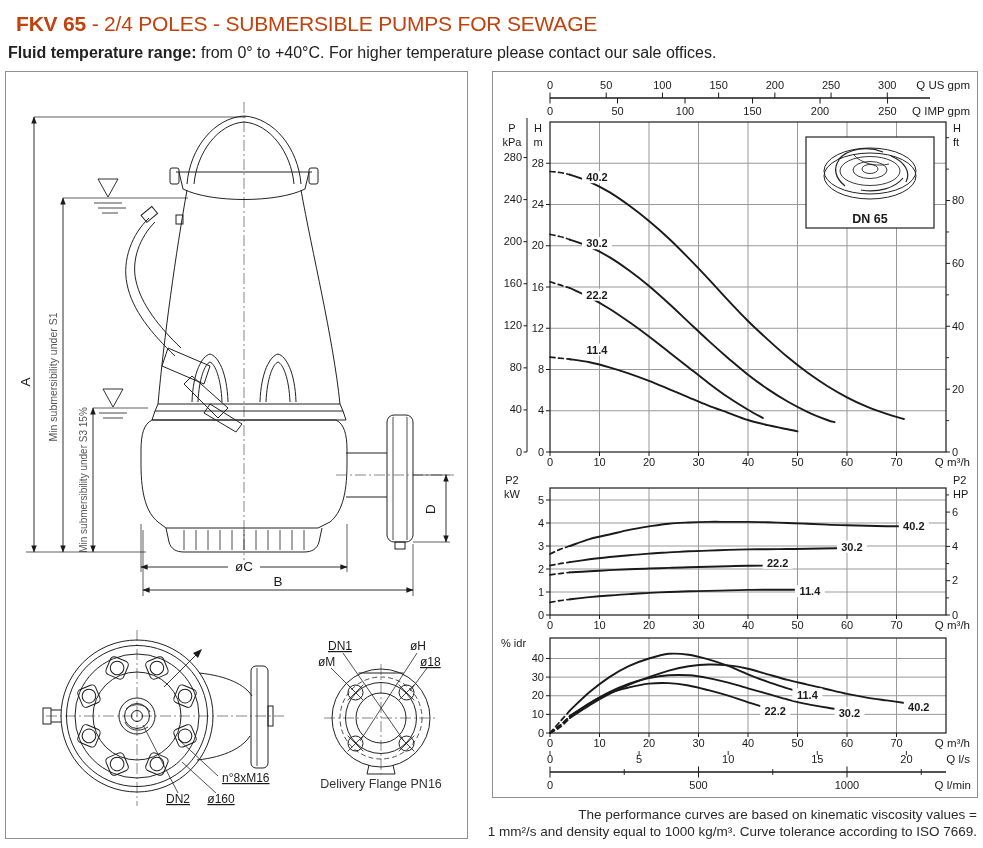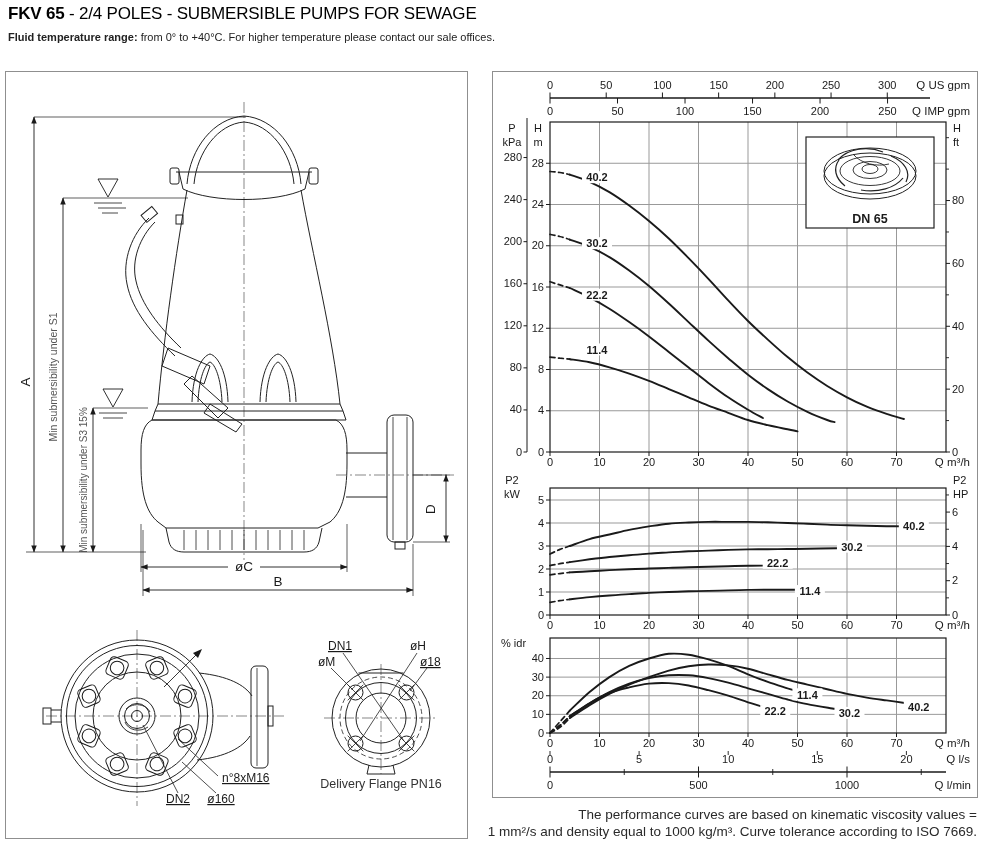--- a/index.html
+++ b/index.html
@@ -1,21 +1,21 @@
 <!DOCTYPE html>
 <html><head>
 <meta charset="utf-8">
 <style>
   html,body{margin:0;padding:0;background:#fff;}
   .page{position:relative;width:983px;height:848px;background:#fff;overflow:hidden;
         font-family:"Liberation Sans",sans-serif;color:#1a1a1a;}
   .hdr{position:absolute;left:8px;top:4px;right:8px;}
-  .title{font-size:17px;letter-spacing:-0.2px;margin:0;color:#000000;font-weight:400;}
+  .title{font-size:21px;letter-spacing:-0.2px;margin:8px;color:#c2410c;font-weight:400;}
   .title .model{font-weight:700;}
-  .subtitle{font-size:11px;margin:7px 0 0 0;color:#222;}
+  .subtitle{font-size:16px;margin:7px 0 0 0;color:#222;}
   .subtitle b{font-weight:700;}
   .panel{position:absolute;border:1px solid #8f8f8f;background:#fff;}
   .panel.left{left:5px;top:71px;width:461px;height:766px;}
   .panel.right{left:492px;top:71px;width:484px;height:725px;}
   svg{display:block;}
   svg text{font-family:"Liberation Sans",sans-serif;}
   .ftr{position:absolute;right:6px;top:806px;text-align:right;font-size:13.5px;line-height:17px;color:#2a2a2a;}
 </style>
 </head>
 <body>

